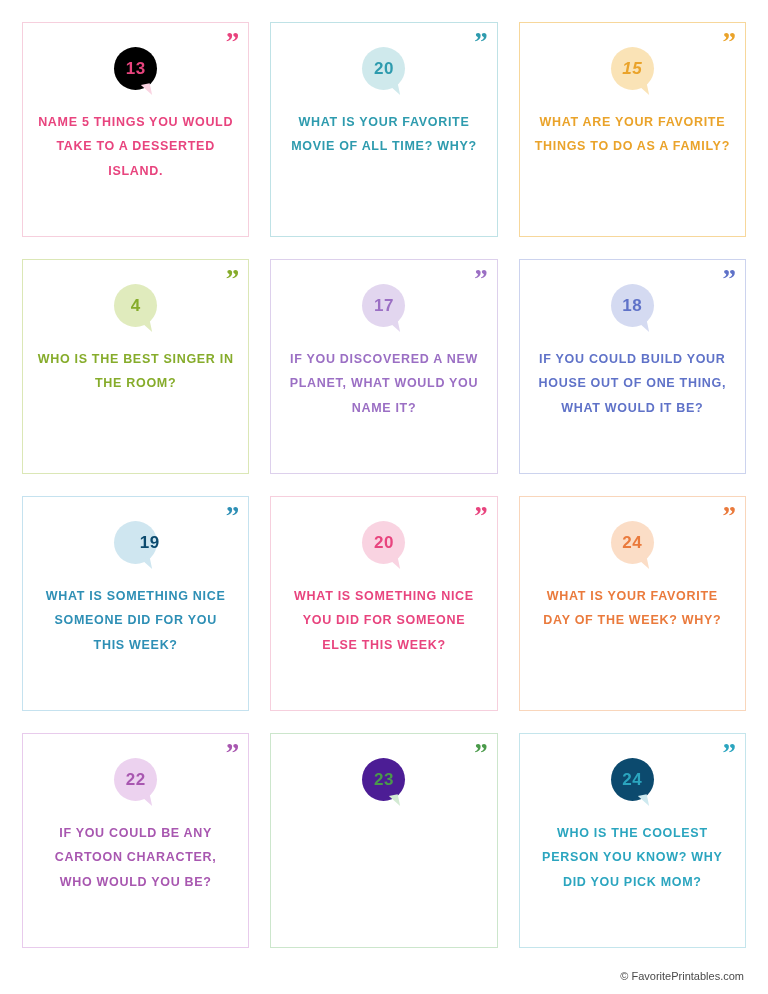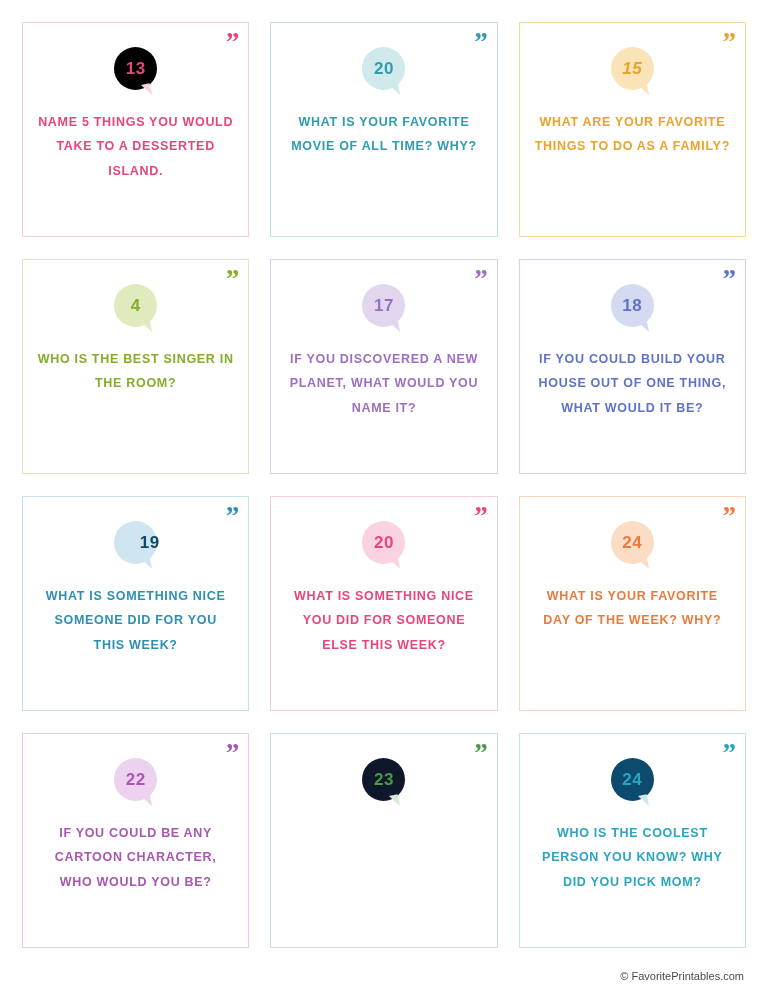--- a/index.html
+++ b/index.html
@@ -166,21 +166,21 @@
       </div>
       <div class="card" style="border-color: rgb(232, 203, 236);">
         <div class="quote-mark" style="color: rgb(168, 87, 176);">”</div>
         <div class="bubble" style="background: rgb(236, 210, 239); color: rgb(236, 210, 239);">
           <span class="bubble-num" style="color: rgb(168, 87, 176);">22</span>
         </div>
         <div class="q-text" style="color: rgb(168, 87, 176);">If you could be any cartoon character, who would you be?</div>
       </div>
       <div class="card" style="border-color: rgb(204, 230, 204);">
         <div class="quote-mark" style="color: rgb(74, 154, 74);">”</div>
-        <div class="bubble" style="background: #0f172a; color: rgb(211, 234, 211); text-align: center;">
+        <div class="bubble" style="background: #4c1d95; color: rgb(211, 234, 211); text-align: center;">
           <span class="bubble-num" style="color: rgb(74, 154, 74);">23</span>
         </div>
       </div>
       <div class="card" style="border-color: rgb(196, 229, 236);">
         <div class="quote-mark" style="color: rgb(43, 165, 191);">”</div>
         <div class="bubble" style="background: #0c4a6e; color: rgb(205, 233, 239);">
           <span class="bubble-num" style="color: rgb(43, 165, 191);">24</span>
         </div>
         <div class="q-text" style="color: rgb(43, 165, 191);">Who is the coolest person you know? Why did you pick mom?</div>
       </div>

